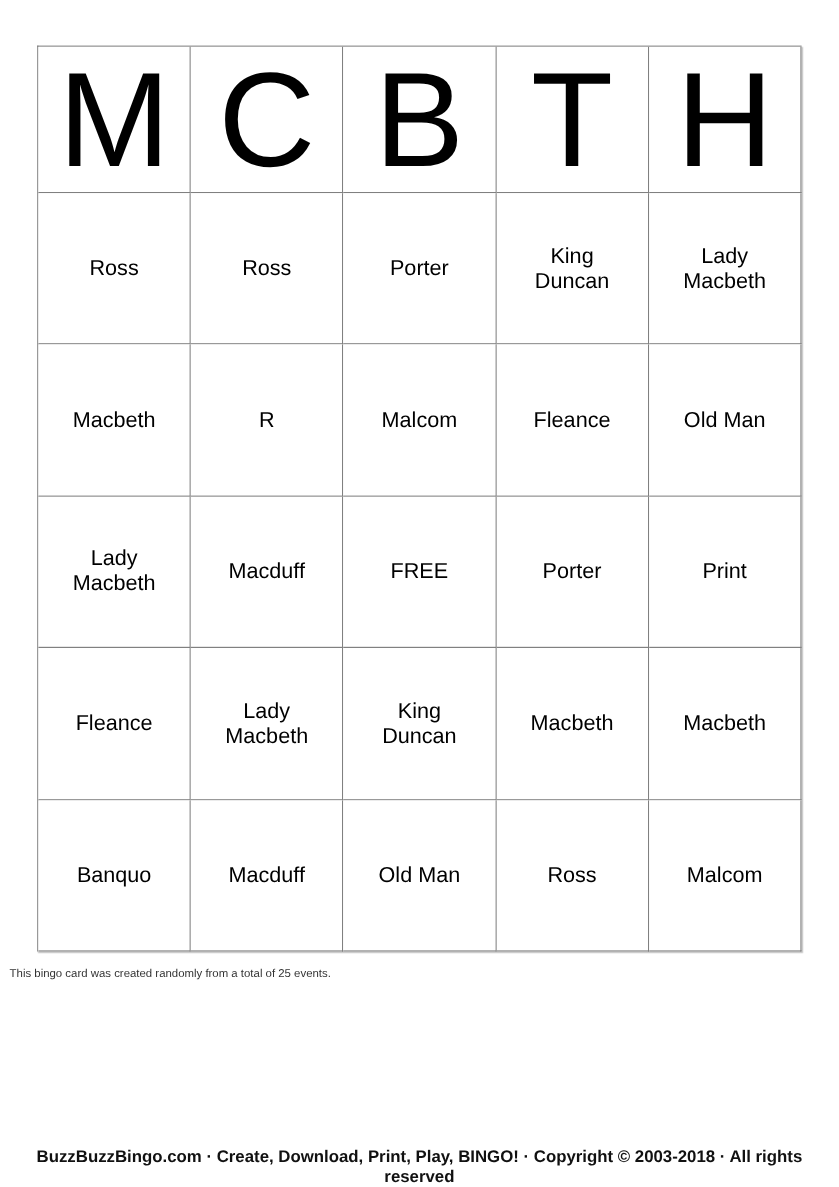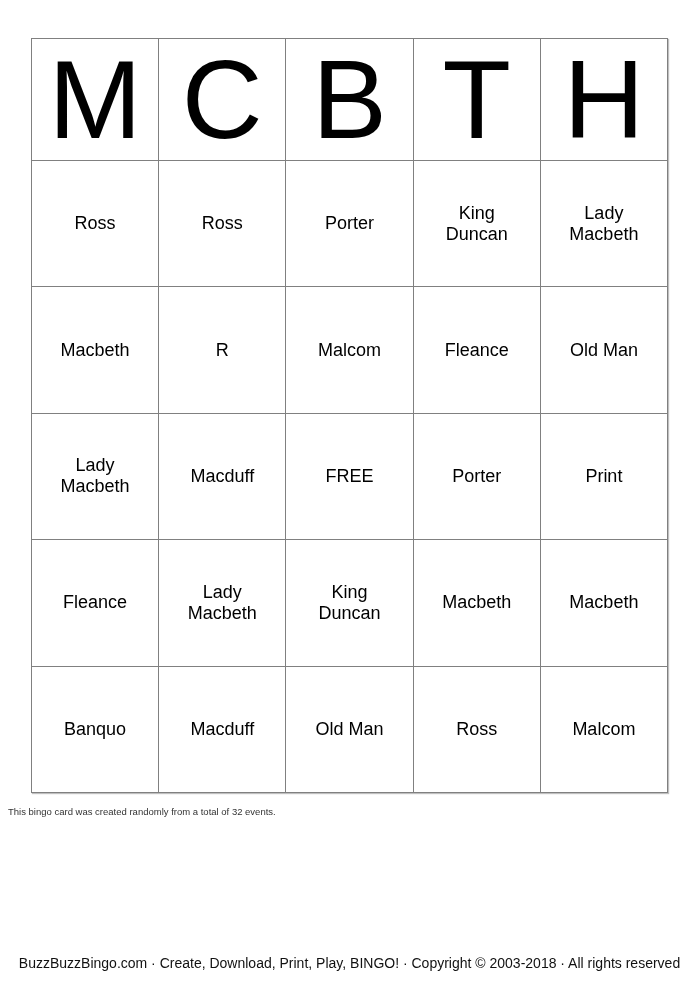--- a/index.html
+++ b/index.html
@@ -60,20 +60,21 @@
   }
   .footer {
     position: absolute;
     left: 0;
     right: 0;
     top: 955px;
     text-align: center;
     font-size: 14px;
     line-height: 17px;
     color: #111111;
+    font-weight: bold;
   }
 </style>
 </head>
 <body>
 
 <div class="page">
   <div class="grid" id="bingo-grid">
 
   <div class="cell header">M</div>
       <div class="cell header">C</div>
@@ -149,15 +150,15 @@
       <div class="cell">
         <span>Old Man</span>
       </div>
       <div class="cell">
         <span>Ross</span>
       </div>
       <div class="cell">
         <span>Malcom</span>
       </div>
     </div>
-  <div class="note">This bingo card was created randomly from a total of 32 events.</div>
+  <div class="note">This bingo card was created randomly from a total of 25 events.</div>
   <div class="footer">BuzzBuzzBingo.com · Create, Download, Print, Play, BINGO! · Copyright © 2003-2018 · All rights reserved</div>
 </div>
 
 </body></html>

